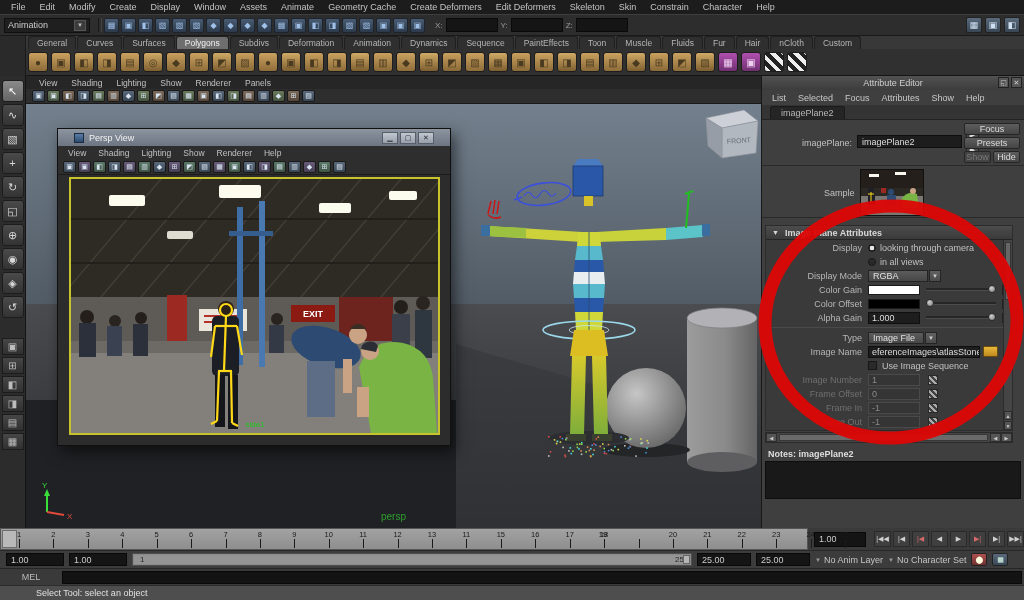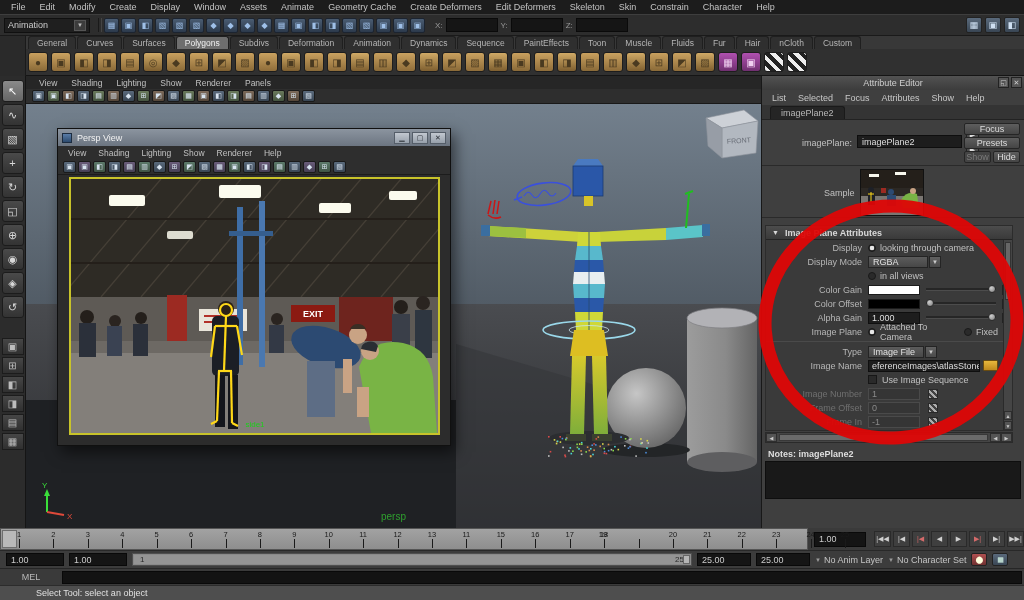--- a/index.html
+++ b/index.html
@@ -62,21 +62,21 @@
   .vp-icon { width:13px; height:12px; border-radius:2px; border:1px solid #1a1a1a; font-size:7px;
     display:flex; align-items:center; justify-content:center; }
   #scene-svg { position:absolute; left:0; top:28px; width:735px; height:424px; }
   #vp-camera-label { position:absolute; left:0; right:0; bottom:6px; text-align:center;
     color:#2fa02f; font-size:10px; z-index:2; }
 
   
   #persp-window { position:absolute; left:31px; top:52px; width:394px; height:318px;
     background:#2c2c2c; border:1px solid #101010; box-shadow:4px 6px 14px rgba(0,0,0,.55); z-index:5; }
   #pw-titlebar { height:17px; background:linear-gradient(#8b949f,#6c7581); display:flex; align-items:center;
-    padding:0 4px; color:#f2f2f2; font-size:9px; }
+    padding:0 16px; color:#f2f2f2; font-size:9px; }
   #pw-title-icon { width:10px; height:10px; background:linear-gradient(#5a7da8,#2c4a6e); border:1px solid #1c2c40;
     margin-right:5px; }
   #pw-win-buttons { margin-left:auto; display:flex; gap:2px; }
   .pw-wbtn { width:16px; height:12px; background:linear-gradient(#c2c8d0,#97a0ab); border:1px solid #555e69;
     color:#2a2f36; font-size:7px; display:flex; align-items:center; justify-content:center; }
   #pw-menus { height:13px; background:#2e2e2e; display:flex; align-items:center; padding-left:4px; }
   .pw-menu-item { padding:0 6px; font-size:8.5px; color:#c0c0c0; }
   #pw-toolbar { height:16px; background:#2e2e2e; border-bottom:1px solid #1c1c1c;
     display:flex; align-items:center; gap:2px; padding-left:5px; }
   #pw-image-frame { position:absolute; left:11px; top:48px; width:371px; height:258px;
@@ -751,29 +751,29 @@
           <span style="font-size:7px;">▼</span>
           <span>Image Plane Attributes</span>
         </div>
 
         <div class="ae-row">
           <span class="ae-label">Display</span>
           <span class="ae-radio on"></span>
           <span class="ae-opt-label">looking through camera</span>
         </div>
         <div class="ae-row">
+          <span class="ae-label"></span>
+          <span class="ae-radio"></span>
+          <span class="ae-opt-label">in all views</span>
+        </div>
+
+        <div class="ae-row">
           <span class="ae-label">Display Mode</span>
           <span class="ae-dropdown" style="width:60px;">RGBA</span>
           <span class="ae-dd-arrow">▼</span>
-        </div>
-
-        <div class="ae-row">
-          <span class="ae-label"></span>
-          <span class="ae-radio"></span>
-          <span class="ae-opt-label">in all views</span>
         </div>
 
         <div class="ae-row">
           <span class="ae-label">Color Gain</span>
           <span class="ae-swatch" style="background:#fff;"></span>
           <span class="ae-slider">
               <span class="thumb" style="right:0;"></span>
             </span>
           <span class="map-btn"></span>
         </div>
@@ -787,27 +787,20 @@
         </div>
         <div class="ae-row">
           <span class="ae-label">Alpha Gain</span>
           <span class="ae-field" style="width:52px;">1.000</span>
           <span class="ae-slider">
               <span class="thumb" style="right:0;"></span>
             </span>
           <span class="map-btn"></span>
         </div>
 
-        <div class="ae-row">
-          <span class="ae-label">Image Plane</span>
-          <span class="ae-radio on"></span>
-          <span class="ae-opt-label">Attached To Camera</span>
-          <span class="ae-radio"></span>
-          <span class="ae-opt-label">Fixed</span>
-        </div>
 
         <div class="ae-sep"></div>
 
         <div class="ae-row">
           <span class="ae-label">Type</span>
           <span class="ae-dropdown" style="width:56px;">Image File</span>
           <span class="ae-dd-arrow">▼</span>
         </div>
 
         <div class="ae-row">

